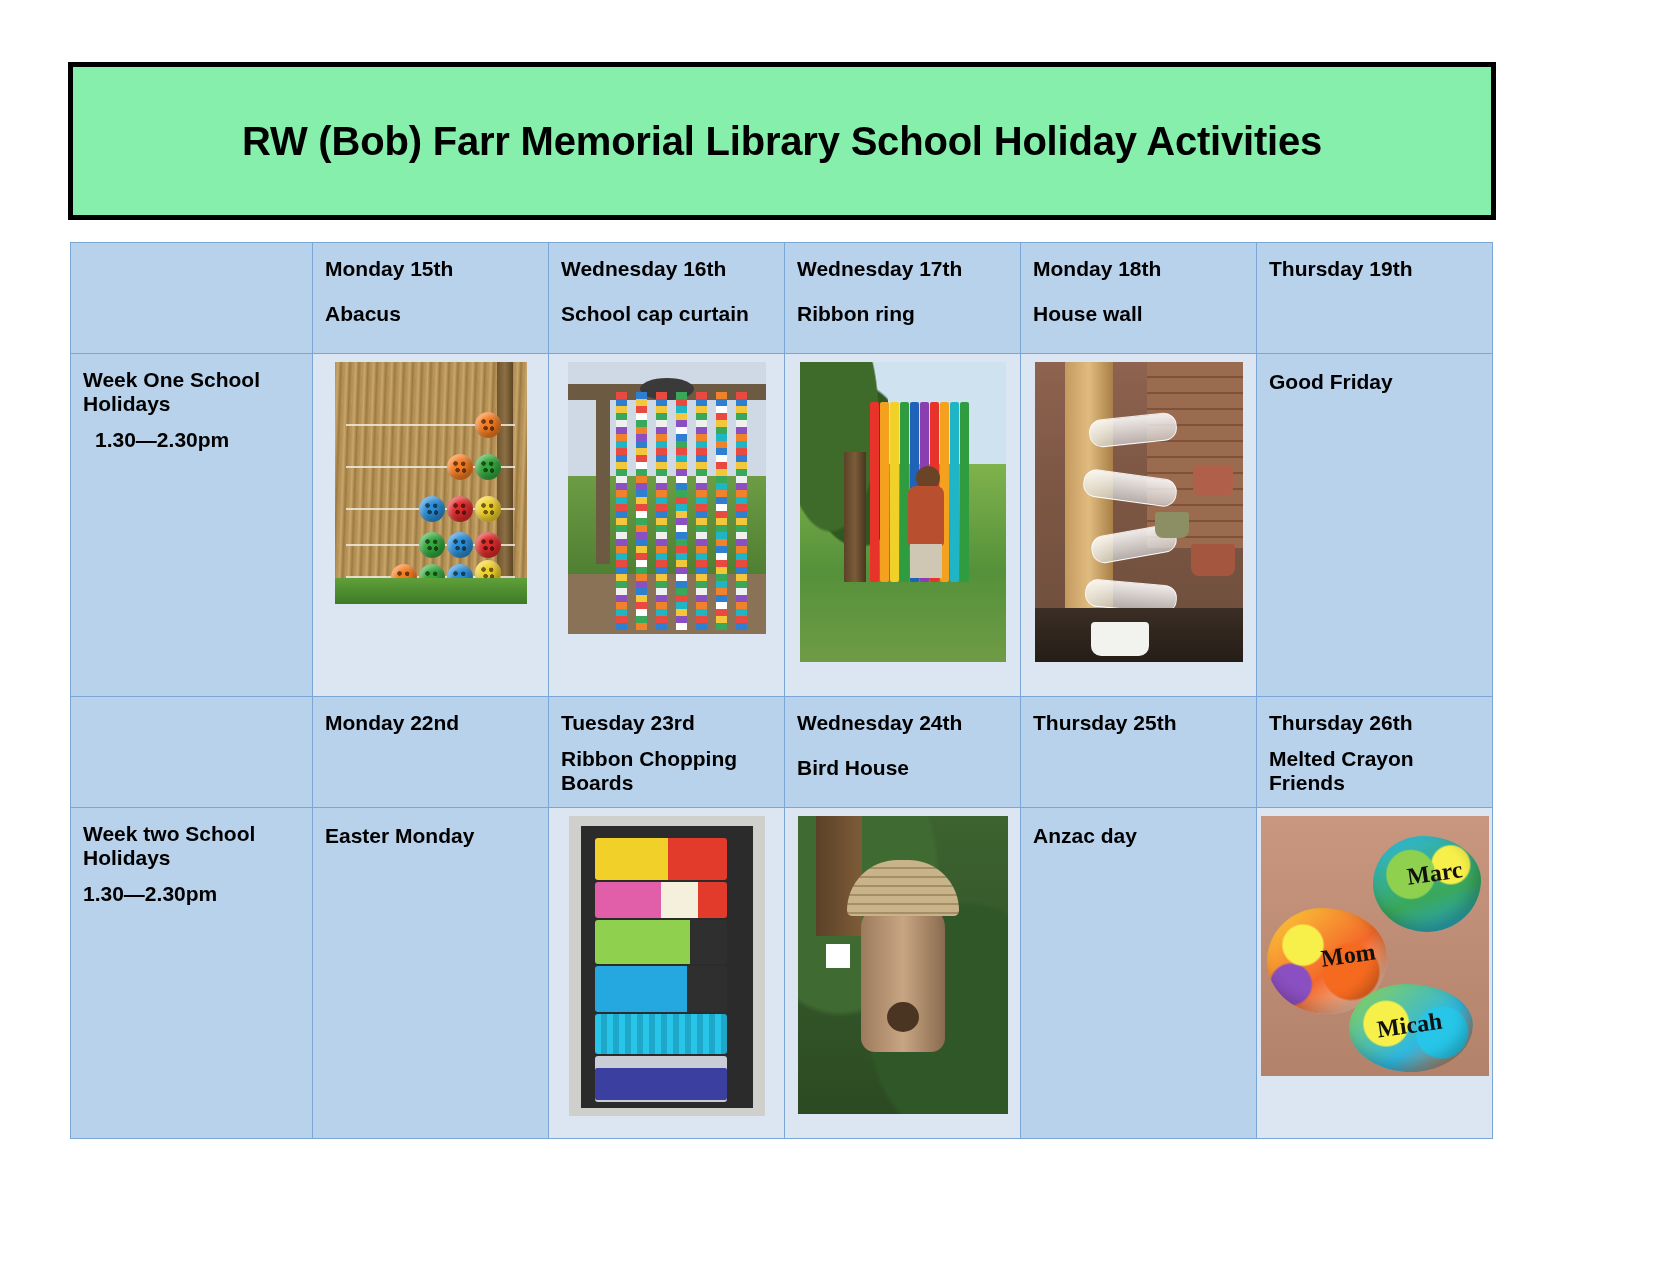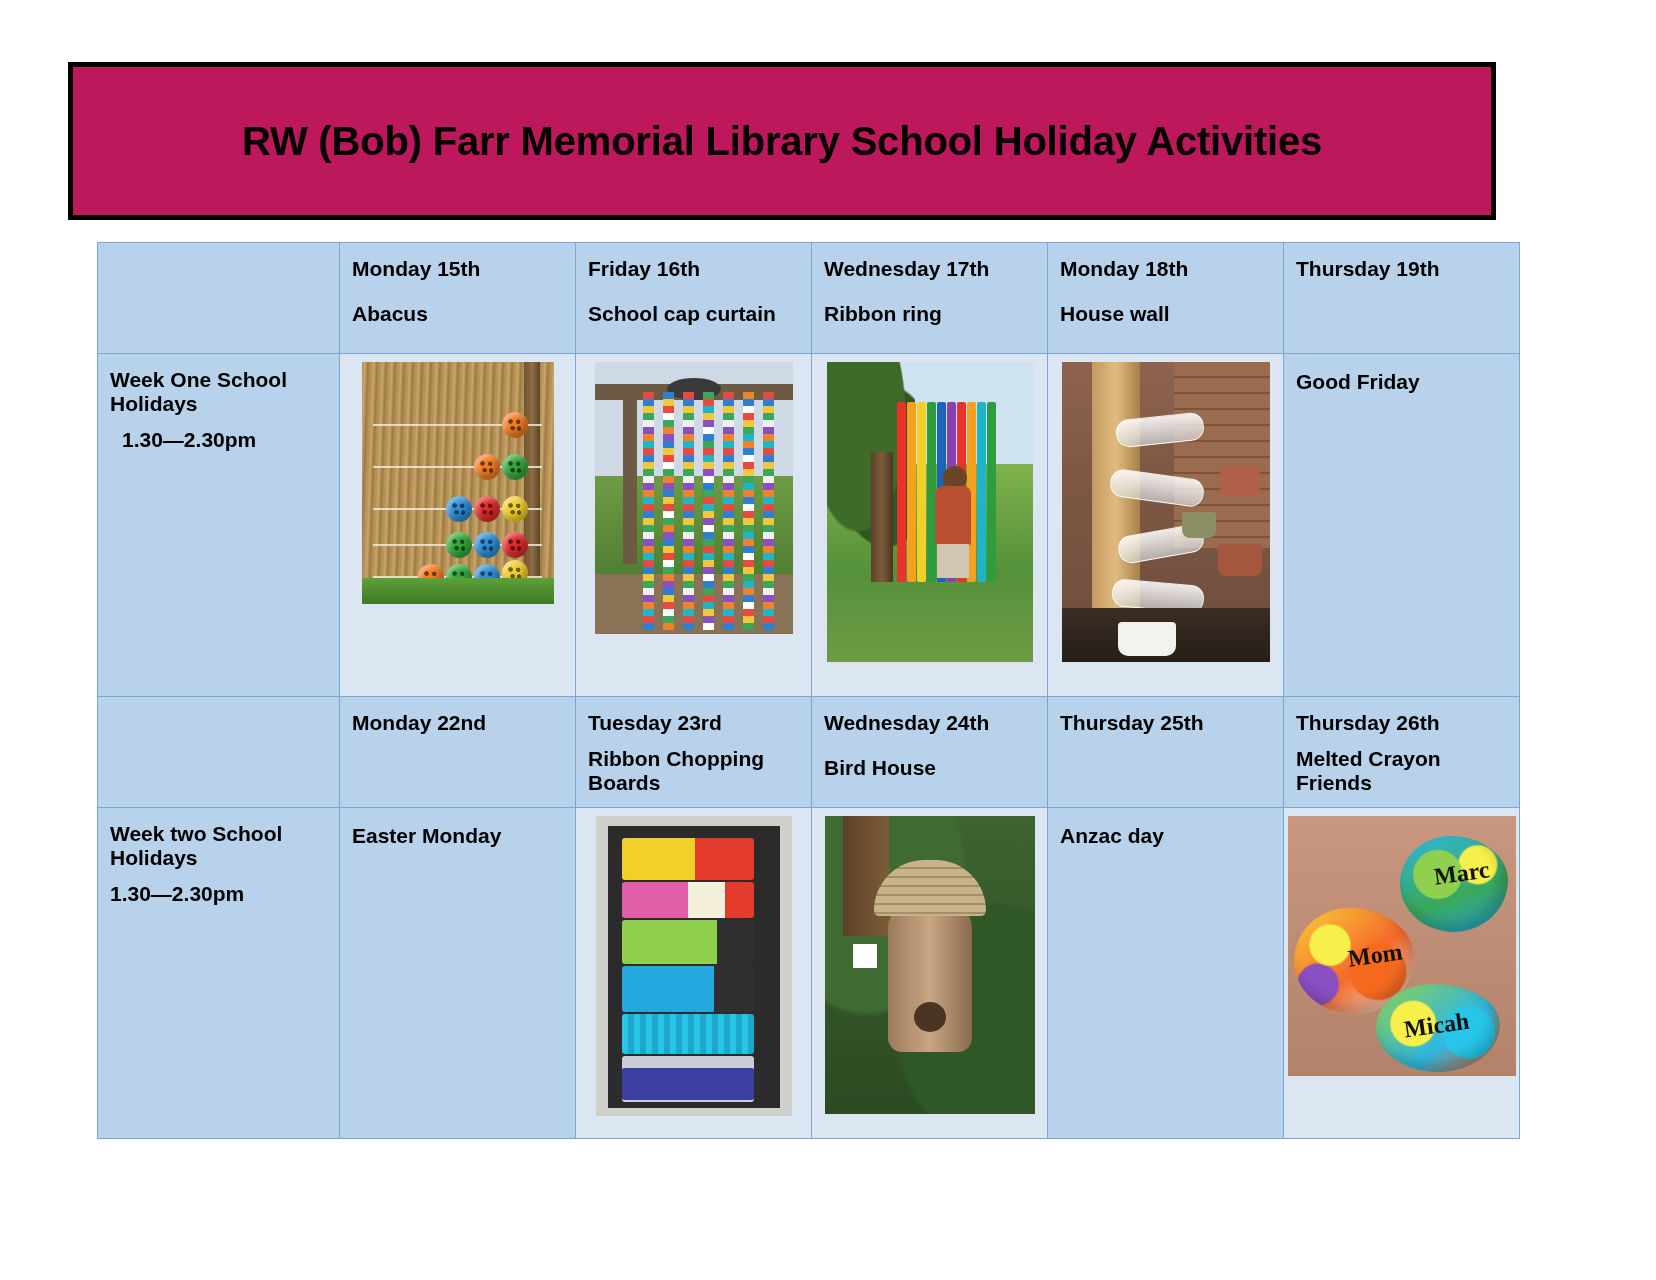--- a/index.html
+++ b/index.html
@@ -22,21 +22,21 @@
   }
 
   
   .title-banner {
     position: absolute;
     left: 68px;
     top: 62px;
     width: 1428px;
     height: 158px;
     box-sizing: border-box;
-    background: #be185d;
+    background: #86efac;
     border: 5px solid #000000;
     display: flex;
     align-items: center;
     justify-content: center;
   }
   .title-text {
     font-size: 40px;
     font-weight: bold;
     color: #000000;
     letter-spacing: -0.2px;
@@ -45,21 +45,20 @@
   }
 
   
   .cal-table {
     position: absolute;
     left: 70px;
     top: 242px;
     width: 1160px;
     border-collapse: collapse;
     table-layout: fixed;
-    margin-left: 27px;
   }
   .cal-table td {
     border: 1px solid #7ba7d7;
     vertical-align: top;
     padding: 0;
   }
   .col-label { width: 242px; }
   .col-day   { width: 236px; }
 
   
@@ -230,21 +229,21 @@
             </div>
         </td>
         <td class="bg-mid">
           <div class="cell-pad">
             <div class="cell-line">Monday 15th</div>
             <div class="cell-line">Abacus</div>
           </div>
         </td>
         <td class="bg-mid">
           <div class="cell-pad">
-            <div class="cell-line">Friday 16th</div>
+            <div class="cell-line">Wednesday 16th</div>
             <div class="cell-line">School cap curtain</div>
           </div>
         </td>
         <td class="bg-mid">
           <div class="cell-pad">
             <div class="cell-line">Wednesday 17th</div>
             <div class="cell-line">Ribbon ring</div>
           </div>
         </td>
         <td class="bg-mid">

